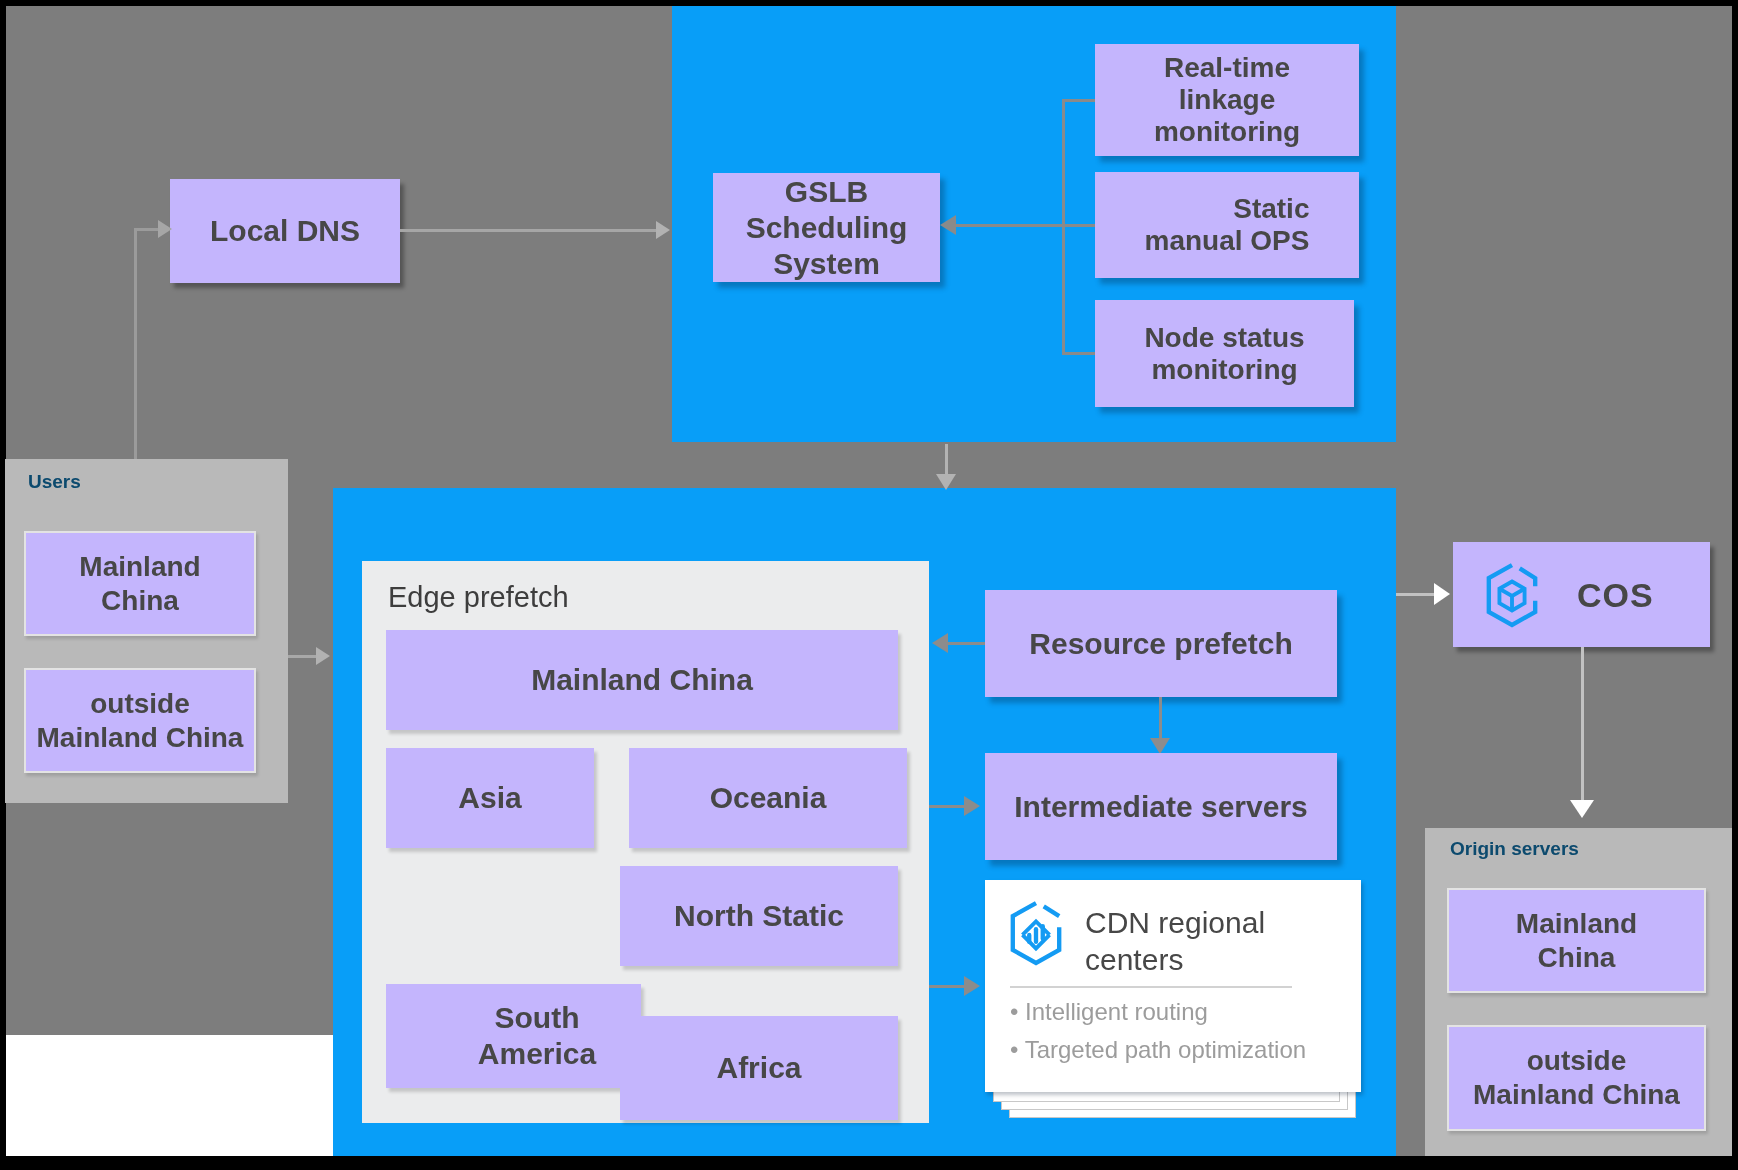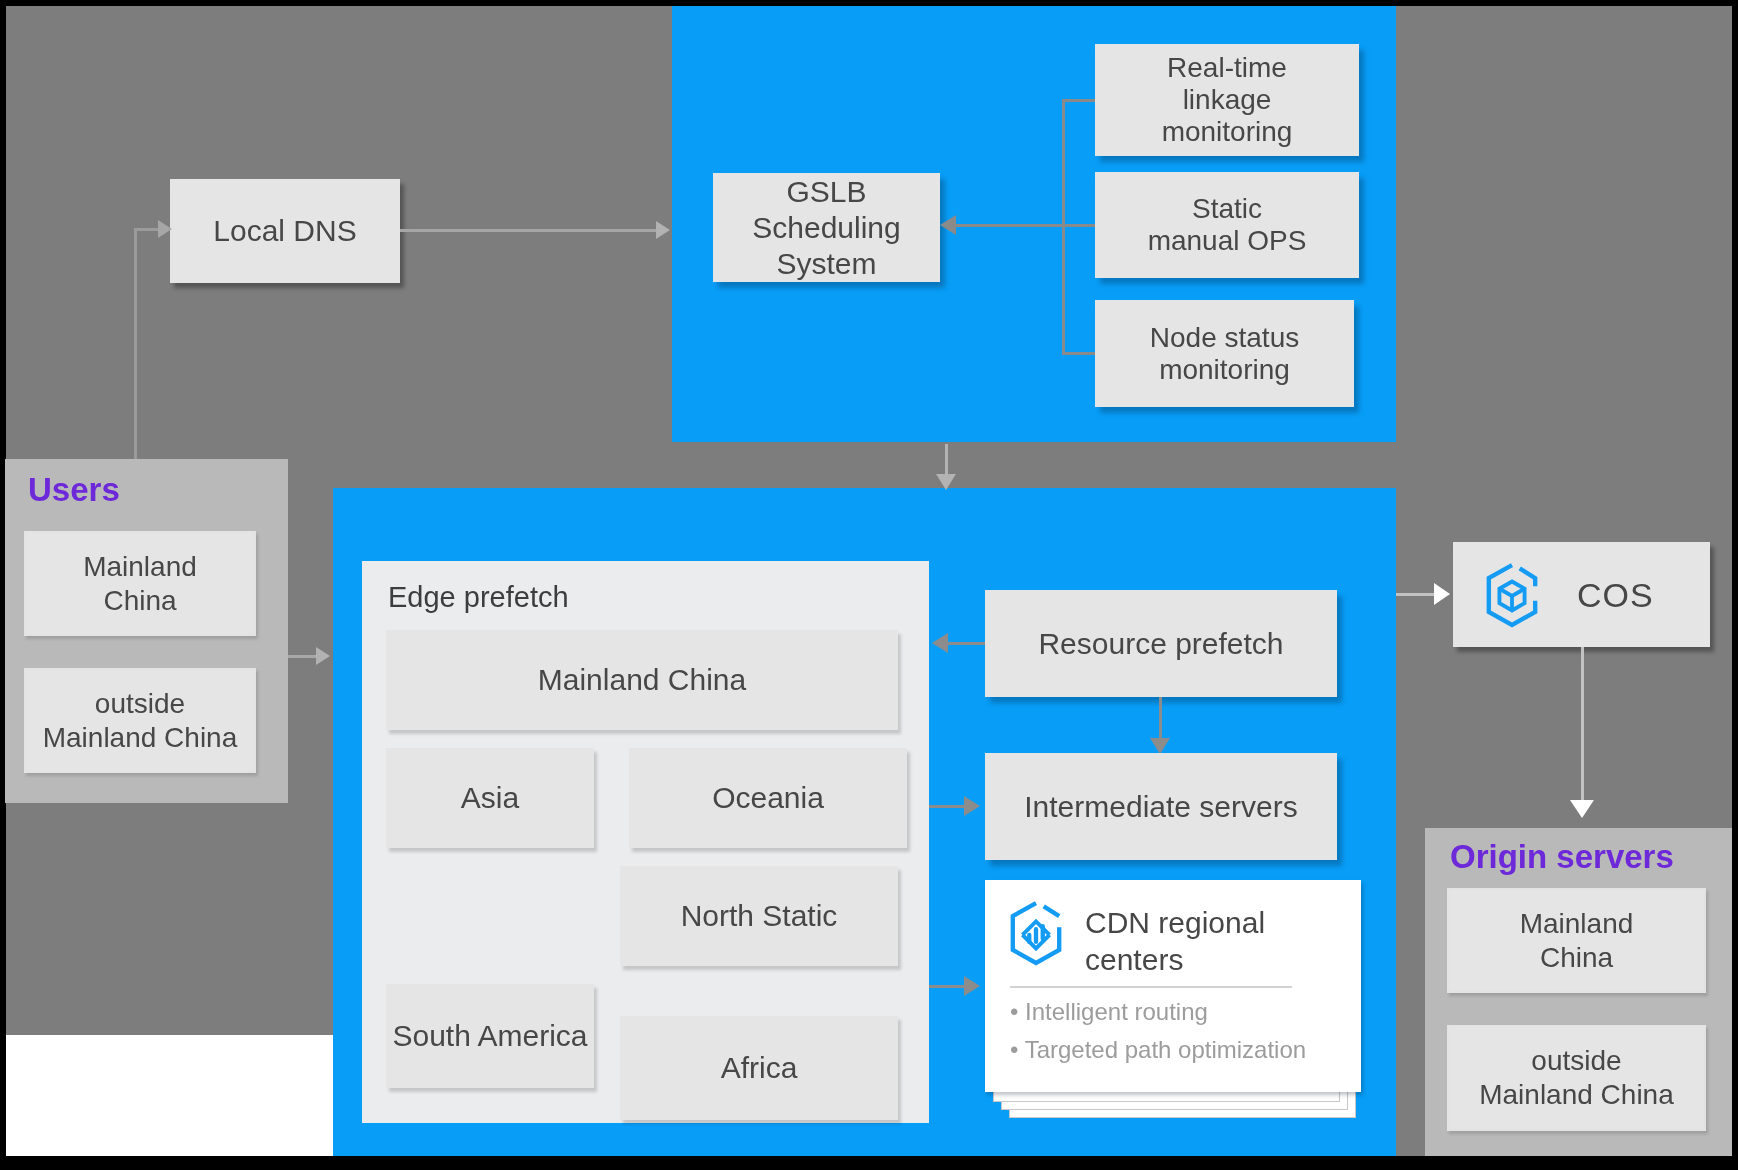--- a/index.html
+++ b/index.html
@@ -10,30 +10,30 @@
   #bg{position:absolute;left:6px;top:6px;width:1726px;height:1150px;background:#7d7d7d;}
   .abs{position:absolute;}
   .pre{white-space:pre-line;}
   
   .blue-panel{position:absolute;background:#089ef8;}
   .gray-panel{position:absolute;background:#b9b9b9;}
   .light-panel{position:absolute;background:#ebeced;}
   .white-rect{position:absolute;background:#ffffff;}
   
   .box{
-    position:absolute;background:#e5e5e5;color:#474747;
+    position:absolute;background:#c4b5fd;color:#474747;
     display:flex;align-items:center;justify-content:center;text-align:center;
-    font-size:30px;line-height:36px;
+    font-size:30px;line-height:36px;font-weight:bold;
   }
   .sh-blue{box-shadow:5px 6px 5px rgba(0,20,45,0.28);}
   .sh-dark{box-shadow:4px 5px 4px rgba(0,0,0,0.32);}
   .sh-light{box-shadow:3px 4px 3px rgba(0,0,0,0.16);}
   .panel-box{border:2px solid #e3e3e3;box-shadow:2px 3px 3px rgba(0,0,0,0.14);font-size:28px;line-height:34px;}
   .monitor{font-size:28px;line-height:32px;}
-  .panel-title{position:absolute;color:#6d28d9;font-size:33px;font-weight:700;}
+  .panel-title{position:absolute;color:#0c4a6e;font-size:19px;font-weight:700;}
   .edge-title{position:absolute;color:#3d3d3d;font-size:29px;font-weight:400;}
   
   .line{position:absolute;}
   .tri{position:absolute;width:0;height:0;}
   
   .stack-layer{position:absolute;width:345px;height:212px;background:#fff;border:1px solid #c8c8c8;}
   .cdn-card{position:absolute;left:985px;top:880px;width:376px;height:212px;background:#fff;box-shadow:2px 3px 4px rgba(0,20,45,0.25);}
   .cdn-title{position:absolute;left:100px;top:24px;color:#474747;font-size:30px;line-height:37px;}
   .cdn-divider{position:absolute;left:25px;top:106px;width:282px;height:2px;background:#d2d2d2;}
   .bullet{position:absolute;left:25px;color:#9c9c9c;font-size:24px;line-height:28px;}
@@ -59,21 +59,21 @@
   <div class="box sh-blue pre" style="left:713px;top:173px;width:227px;height:109px;">
     <span class="pre">GSLB Scheduling
 System</span>
   </div>
 
   <div class="box sh-blue monitor" style="left:1095px;top:44px;width:264px;height:112px;">
     <span class="pre">Real-time
 linkage
 monitoring</span>
   </div>
-  <div class="box sh-blue monitor" style="left:1095px;top:172px;width:264px;height:106px;">
+  <div class="box sh-blue monitor" style="left:1095px;top:172px;width:264px;height:106px;text-align:right;">
     <span class="pre">Static
 manual OPS</span>
   </div>
   <div class="box sh-blue monitor" style="left:1095px;top:300px;width:259px;height:107px;">
     <span class="pre">Node status
 monitoring</span>
   </div>
 
   <div class="line" style="left:1062px;top:99px;width:3px;height:256px;background:#8a8a8a;"></div>
   <div class="line" style="left:1062px;top:99px;width:33px;height:3px;background:#8a8a8a;"></div>
@@ -113,21 +113,21 @@
     </div>
     <div class="box sh-light" style="left:24px;top:187px;width:208px;height:100px;">
       <span>Asia</span>
     </div>
     <div class="box sh-light" style="left:258px;top:187px;width:278px;height:100px;margin-left:9px;">
       <span>Oceania</span>
     </div>
     <div class="box sh-light" style="left:258px;top:305px;width:278px;height:100px;">
       <span>North Static</span>
     </div>
-    <div class="box sh-light" style="left:24px;top:423px;width:208px;height:104px;">
+    <div class="box sh-light" style="left:24px;top:423px;width:208px;height:104px;padding-left:47px;">
       <span>South America</span>
     </div>
     <div class="box sh-light" style="left:258px;top:423px;width:278px;height:104px;margin-top:32px;">
       <span>Africa</span>
     </div>
   </div>
 
   <div class="box sh-blue" style="left:985px;top:590px;width:352px;height:107px;">
     <span>Resource prefetch</span>
   </div>

